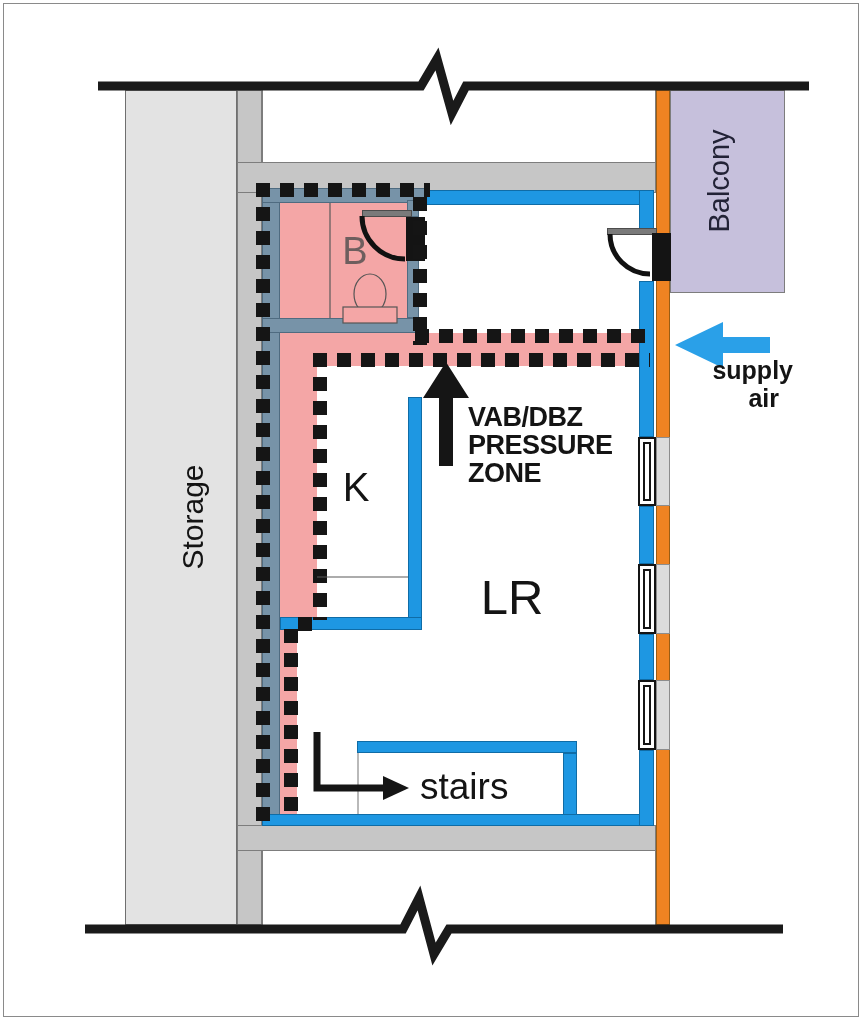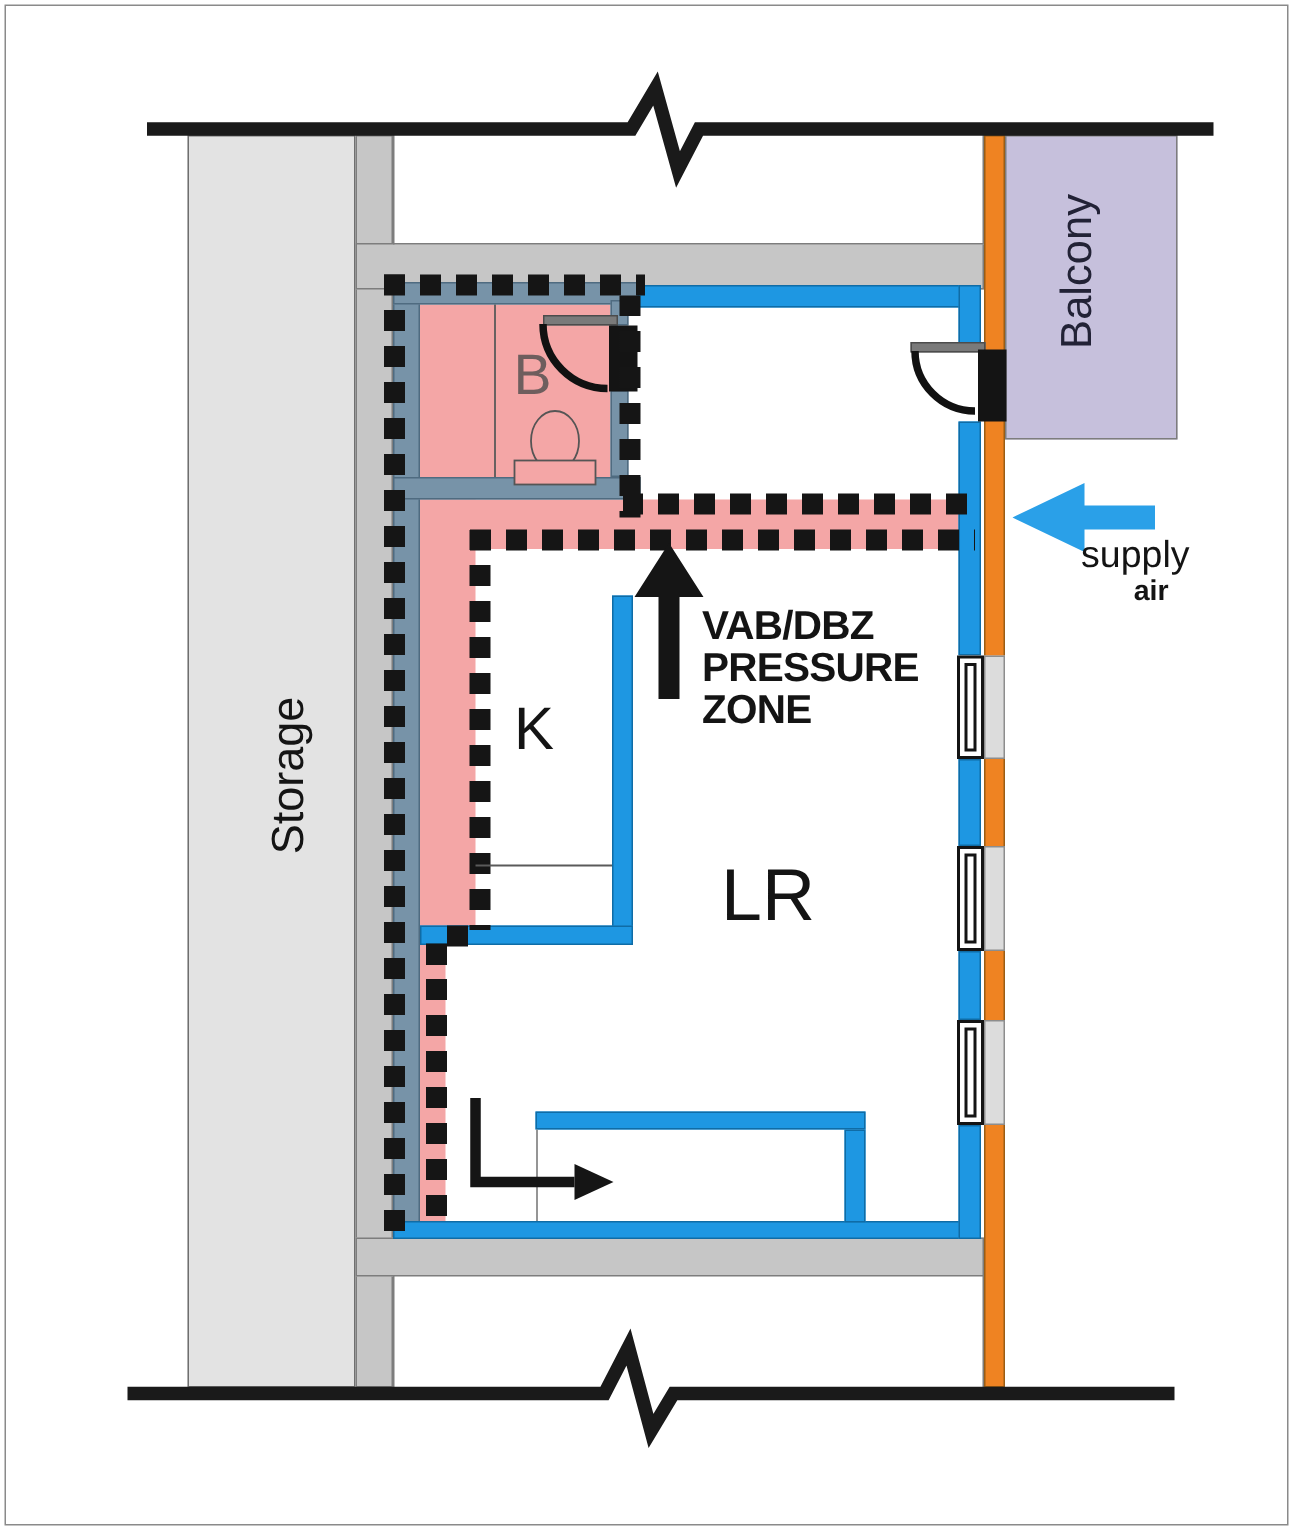--- a/index.html
+++ b/index.html
@@ -73,22 +73,22 @@
   
   .lbl{color:#141414;white-space:nowrap;}
   .rot{transform:translate(-50%,-50%) rotate(-90deg);}
   .t-storage{left:193px;top:517px;font-size:30px;}
   .t-balcony{left:719px;top:181px;font-size:29px;color:#222236;}
   .t-b{left:355px;top:251px;transform:translate(-50%,-50%);font-size:38px;color:#6e5e5e;}
   .t-k{left:356px;top:487px;transform:translate(-50%,-50%);font-size:40px;}
   .t-lr{left:512px;top:597px;transform:translate(-50%,-50%);font-size:49px;}
   .t-stairs{left:420px;top:787px;transform:translate(0,-50%);font-size:37px;}
   .t-zone{left:468px;top:403px;font-size:27px;font-weight:bold;line-height:28px;letter-spacing:-0.5px;}
-  .t-supply{top:356px;right:71px;font-size:25px;font-weight:normal;}
-  .t-air{top:384px;right:85px;font-size:19px;font-weight:bold;}
+  .t-supply{top:356px;right:71px;font-size:25px;font-weight:bold;}
+  .t-air{top:384px;right:85px;font-size:25px;font-weight:bold;}
   svg.overlay{position:absolute;left:0;top:0;pointer-events:none;}
 </style>
 </head>
 <body>
 
 <div id="canvas">
 
   <div class="abs page-frame"></div>
 
   <div class="abs storage-col"></div>
@@ -162,20 +162,21 @@
     <polyline points="317,732 317,788 383,788" fill="none" stroke="#151515" stroke-width="7"></polyline>
     <polygon fill="#151515" points="383,776 409,788 383,800"></polygon>
     <polygon fill="#2aa0e8" points="675,345 723,322 723,337 770,337 770,353 723,353 723,368"></polygon>
   </svg>
 
   <div class="abs lbl rot t-storage">Storage</div>
   <div class="abs lbl rot t-balcony">Balcony</div>
   <div class="abs lbl t-b">B</div>
   <div class="abs lbl t-k">K</div>
   <div class="abs lbl t-lr">LR</div>
+  <div class="abs lbl t-stairs">stairs</div>
   <div class="abs lbl t-zone">
     <div>VAB/DBZ</div>
     <div>PRESSURE</div>
     <div>ZONE</div>
   </div>
   <div class="abs lbl t-supply">supply</div>
   <div class="abs lbl t-air">air</div>
 
 </div>
 

